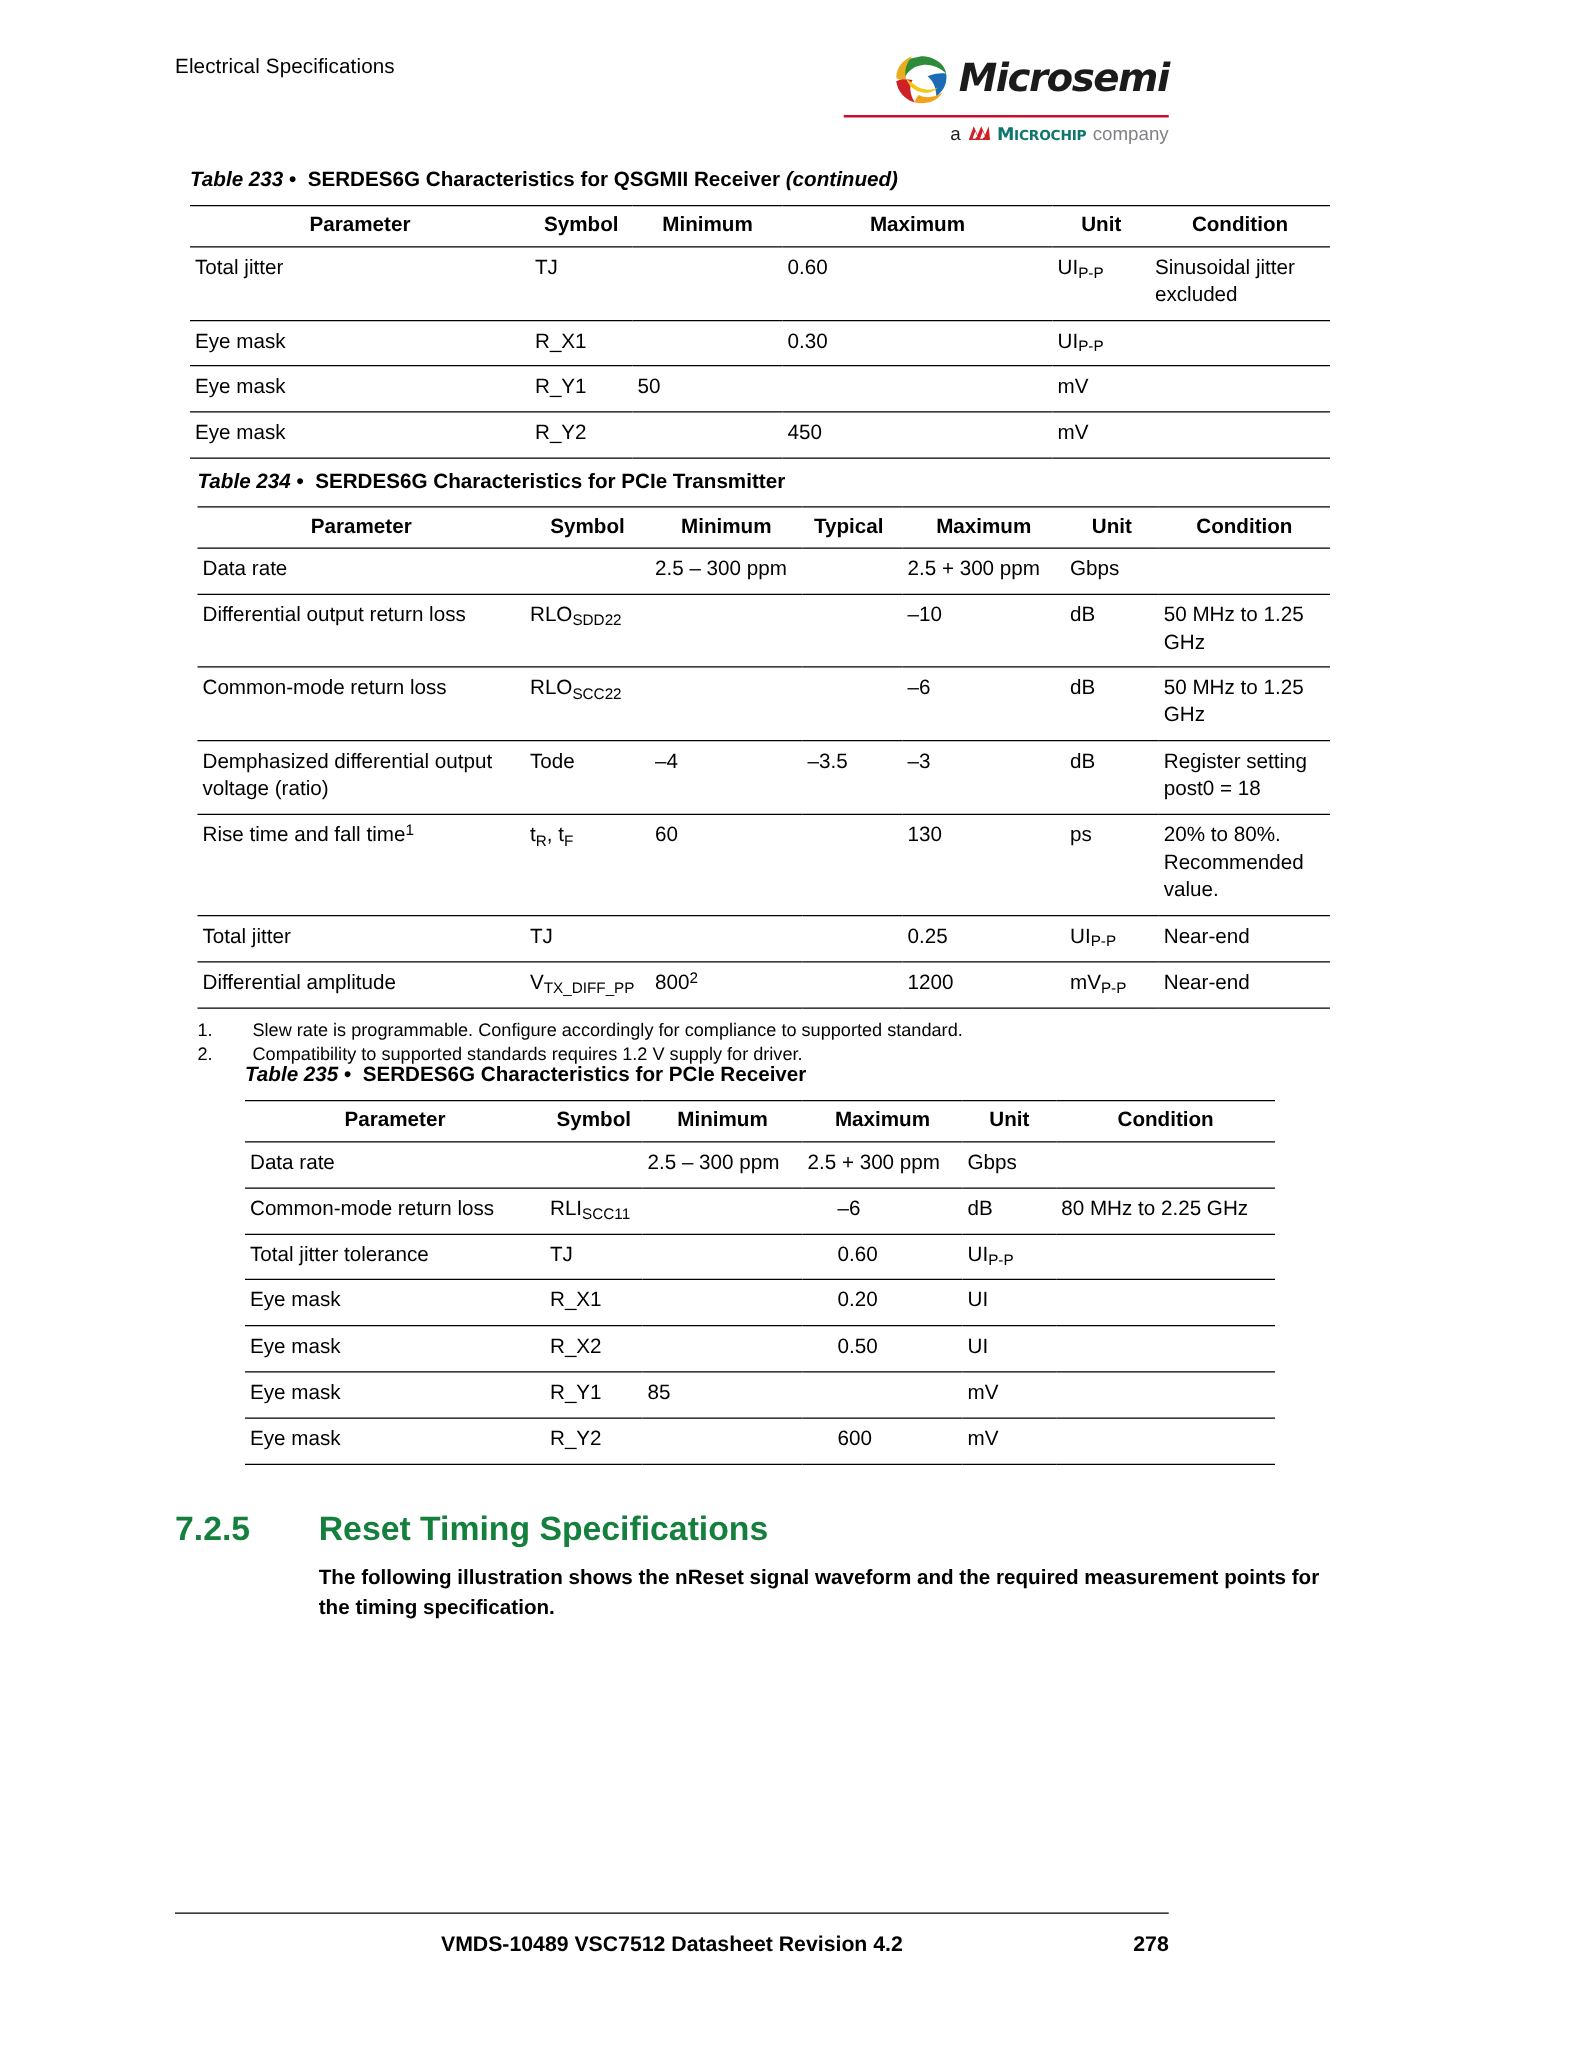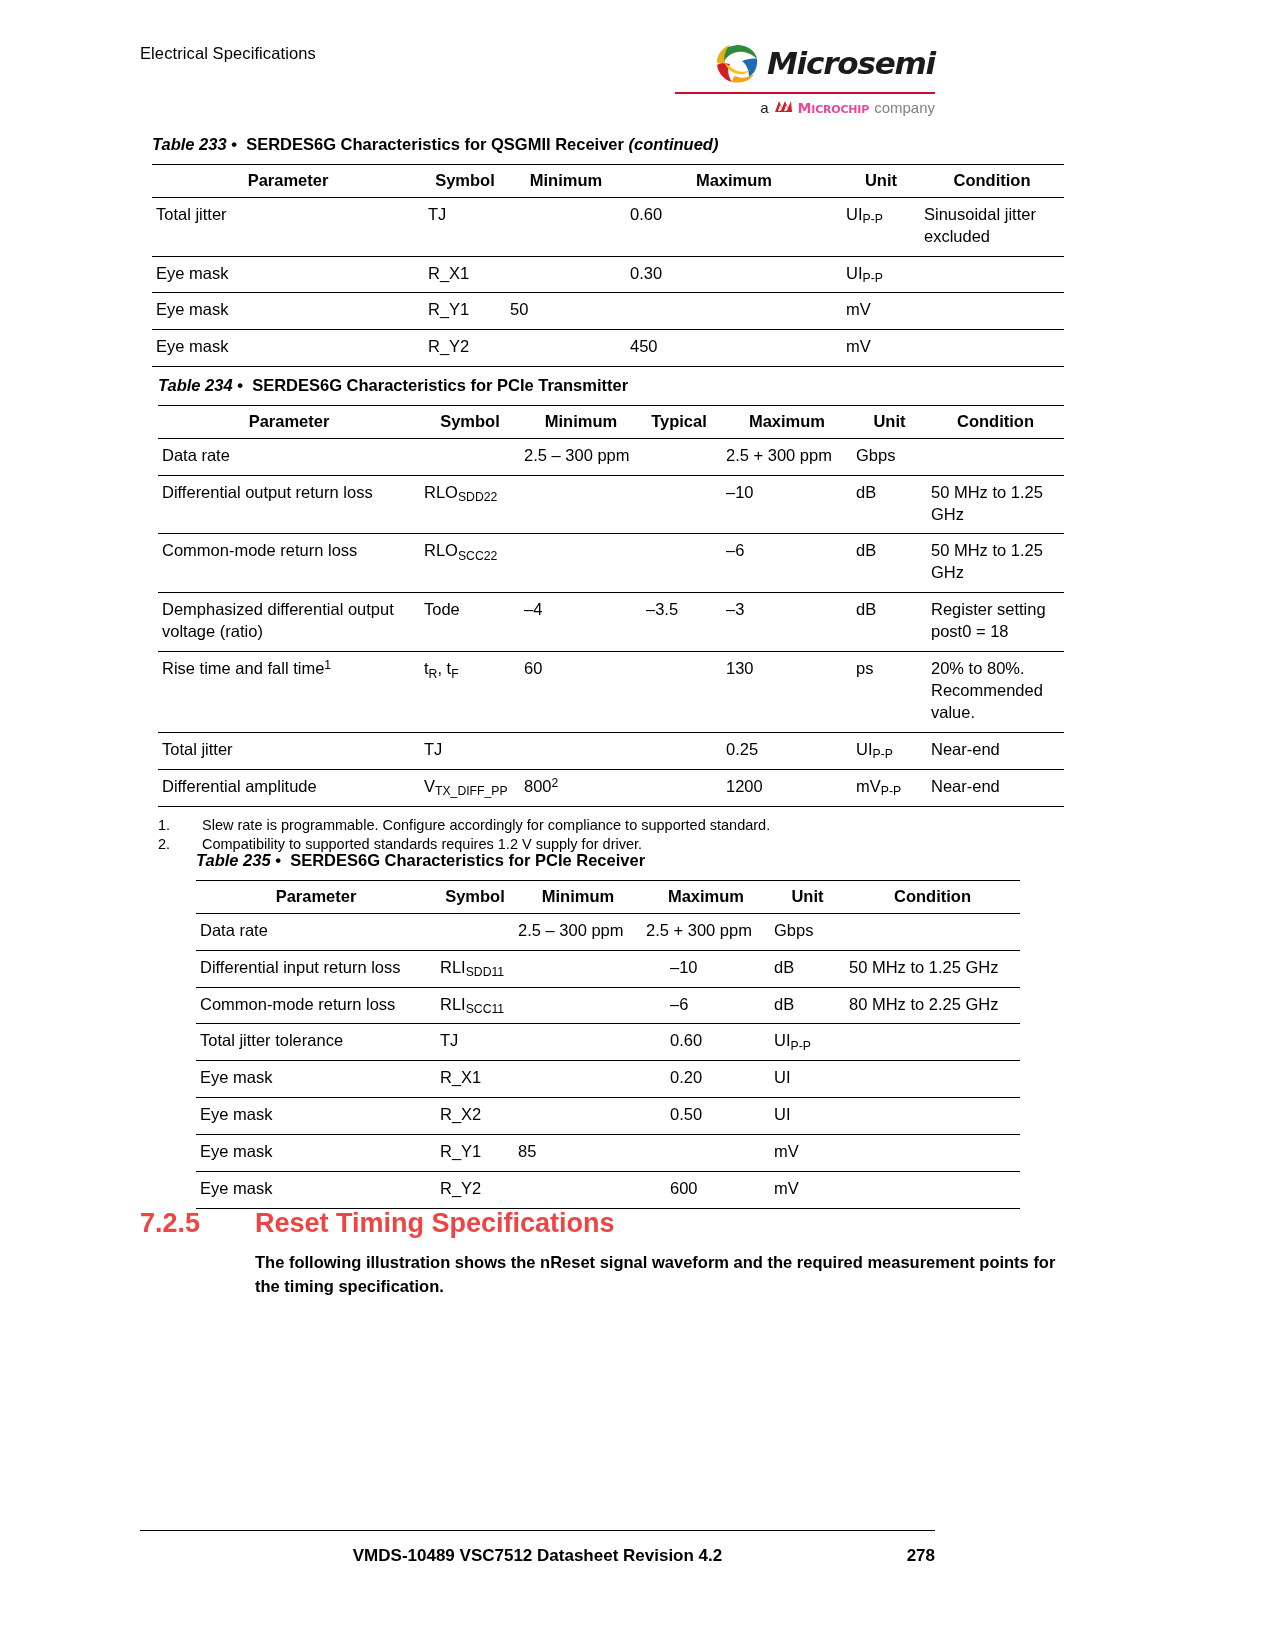--- a/index.html
+++ b/index.html
@@ -64,21 +64,21 @@
     justify-content: flex-end;
     gap: 5px;
     font-size: 15px;
     color: #6d6e71;
   }
   .mchp-mark { width: 19px; height: 17px; flex: 0 0 auto; }
   .mchp-word {
     font-family: "DejaVu Sans", sans-serif;
     font-weight: bold;
     font-size: 14px;
-    color: #ec4899;
+    color: #0f766e;
     letter-spacing: -0.2px;
   }
   .mchp-word .sm { font-size: 11px; }
   .mchp-company { font-size: 15px; color: #808285; }
   .mchp-a { font-size: 15px; color: #1b1b1b; }
 
   .tbl-caption {
     font-size: 16.5px;
     color: #000;
     margin: 0 0 9px 0;
@@ -121,21 +121,21 @@
     margin-top: 9px;
   }
   .fn-row { display: flex; gap: 0; }
   .fn-num { width: 44px; flex: 0 0 44px; }
   .fn-txt { flex: 1 1 auto; }
 
   
   .sec-head {
     display: flex;
     align-items: baseline;
-    color: #ef4444;
+    color: #15803d;
     margin-top: 26px;
   }
   .sec-num {
     font-size: 27px;
     font-weight: bold;
     width: 115px;
     flex: 0 0 115px;
   }
   .sec-title { font-size: 27px; font-weight: bold; }
 
@@ -400,28 +400,20 @@
       <tbody>
         <tr>
           <td>Data rate</td>
           <td></td>
           <td style="white-space:nowrap">2.5 – 300 ppm</td>
           <td style="white-space:nowrap">2.5 + 300 ppm</td>
           <td><span>Gbps</span><sub></sub></td>
           <td></td>
         </tr>
         <tr>
-          <td>Differential input return loss</td>
-          <td><span>RLI</span><sub>SDD11</sub></td>
-          <td></td>
-          <td style="padding-left:28px">–10</td>
-          <td><span>dB</span><sub></sub></td>
-          <td style="white-space:nowrap">50 MHz to 1.25 GHz</td>
-        </tr>
-        <tr>
           <td>Common-mode return loss</td>
           <td><span>RLI</span><sub>SCC11</sub></td>
           <td></td>
           <td style="padding-left:28px">–6</td>
           <td><span>dB</span><sub></sub></td>
           <td style="white-space:nowrap">80 MHz to 2.25 GHz</td>
         </tr>
         <tr>
           <td>Total jitter tolerance</td>
           <td>TJ</td>

